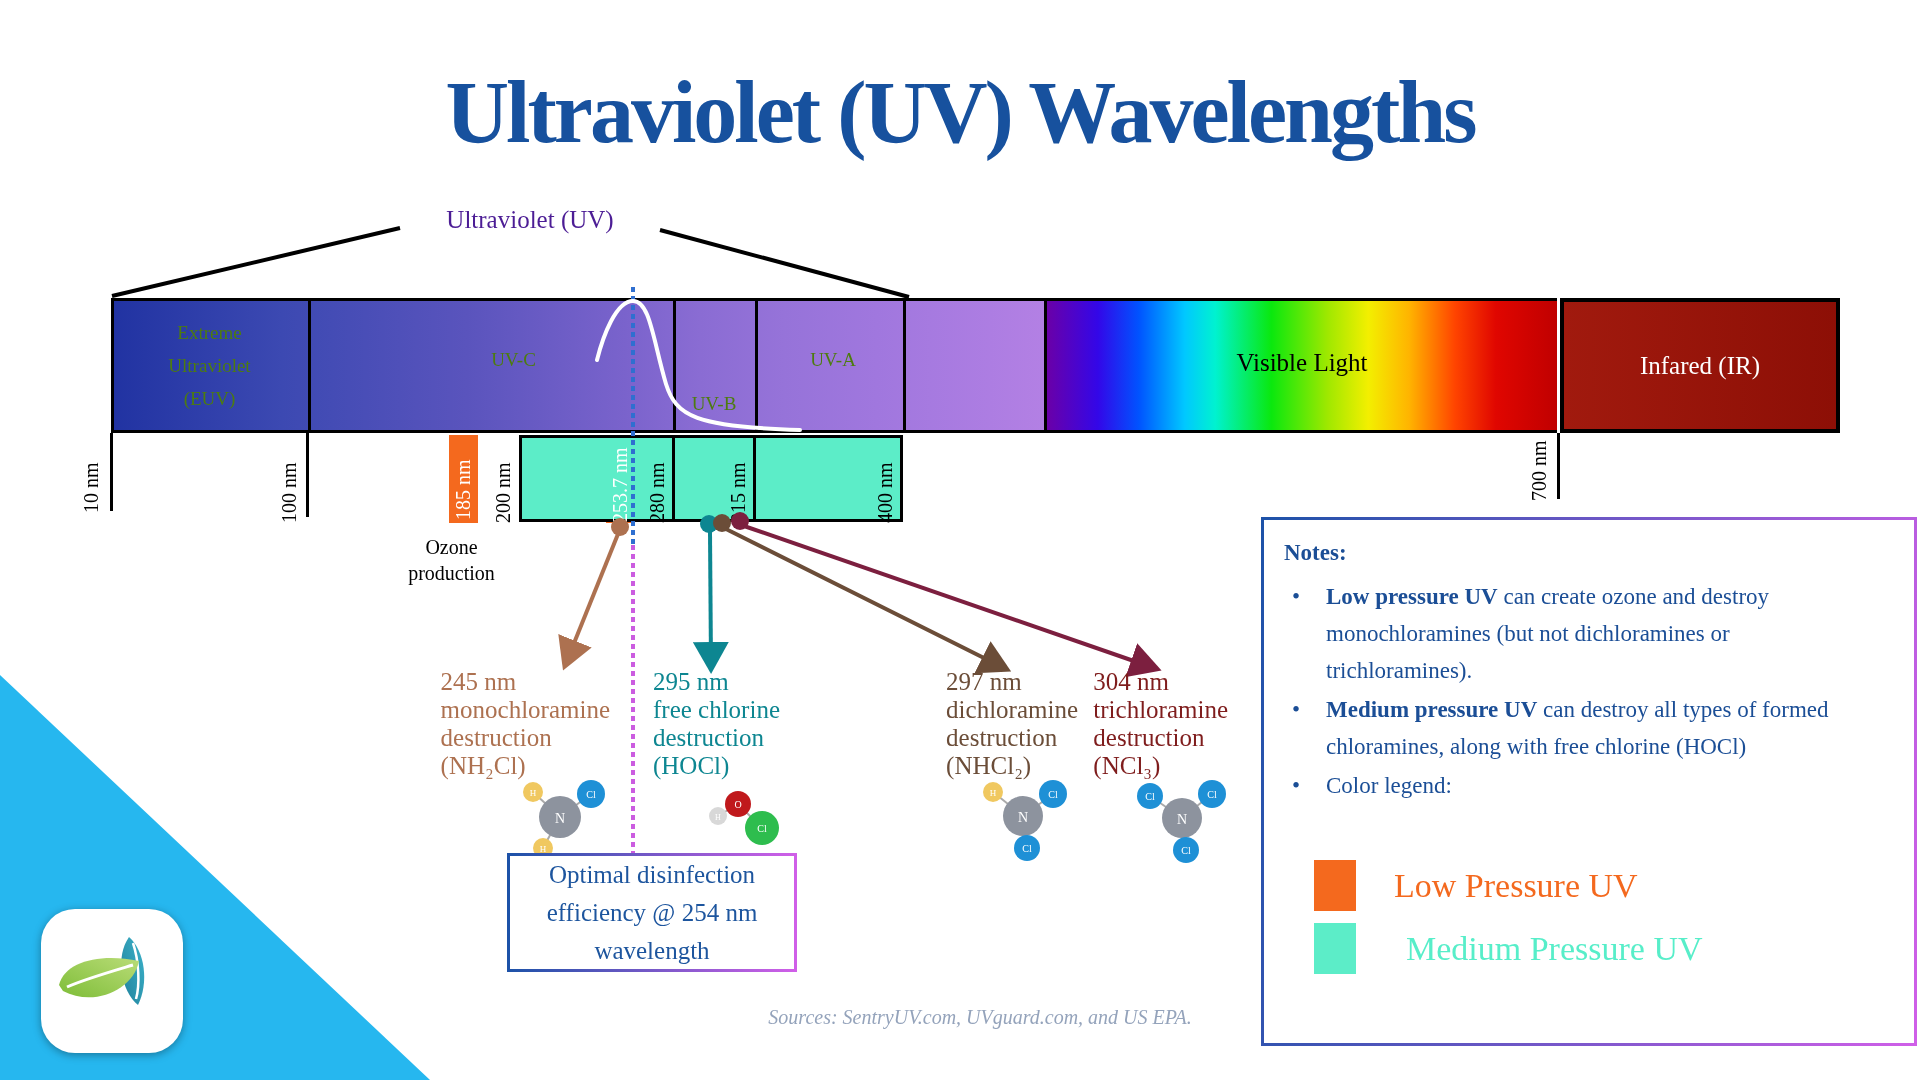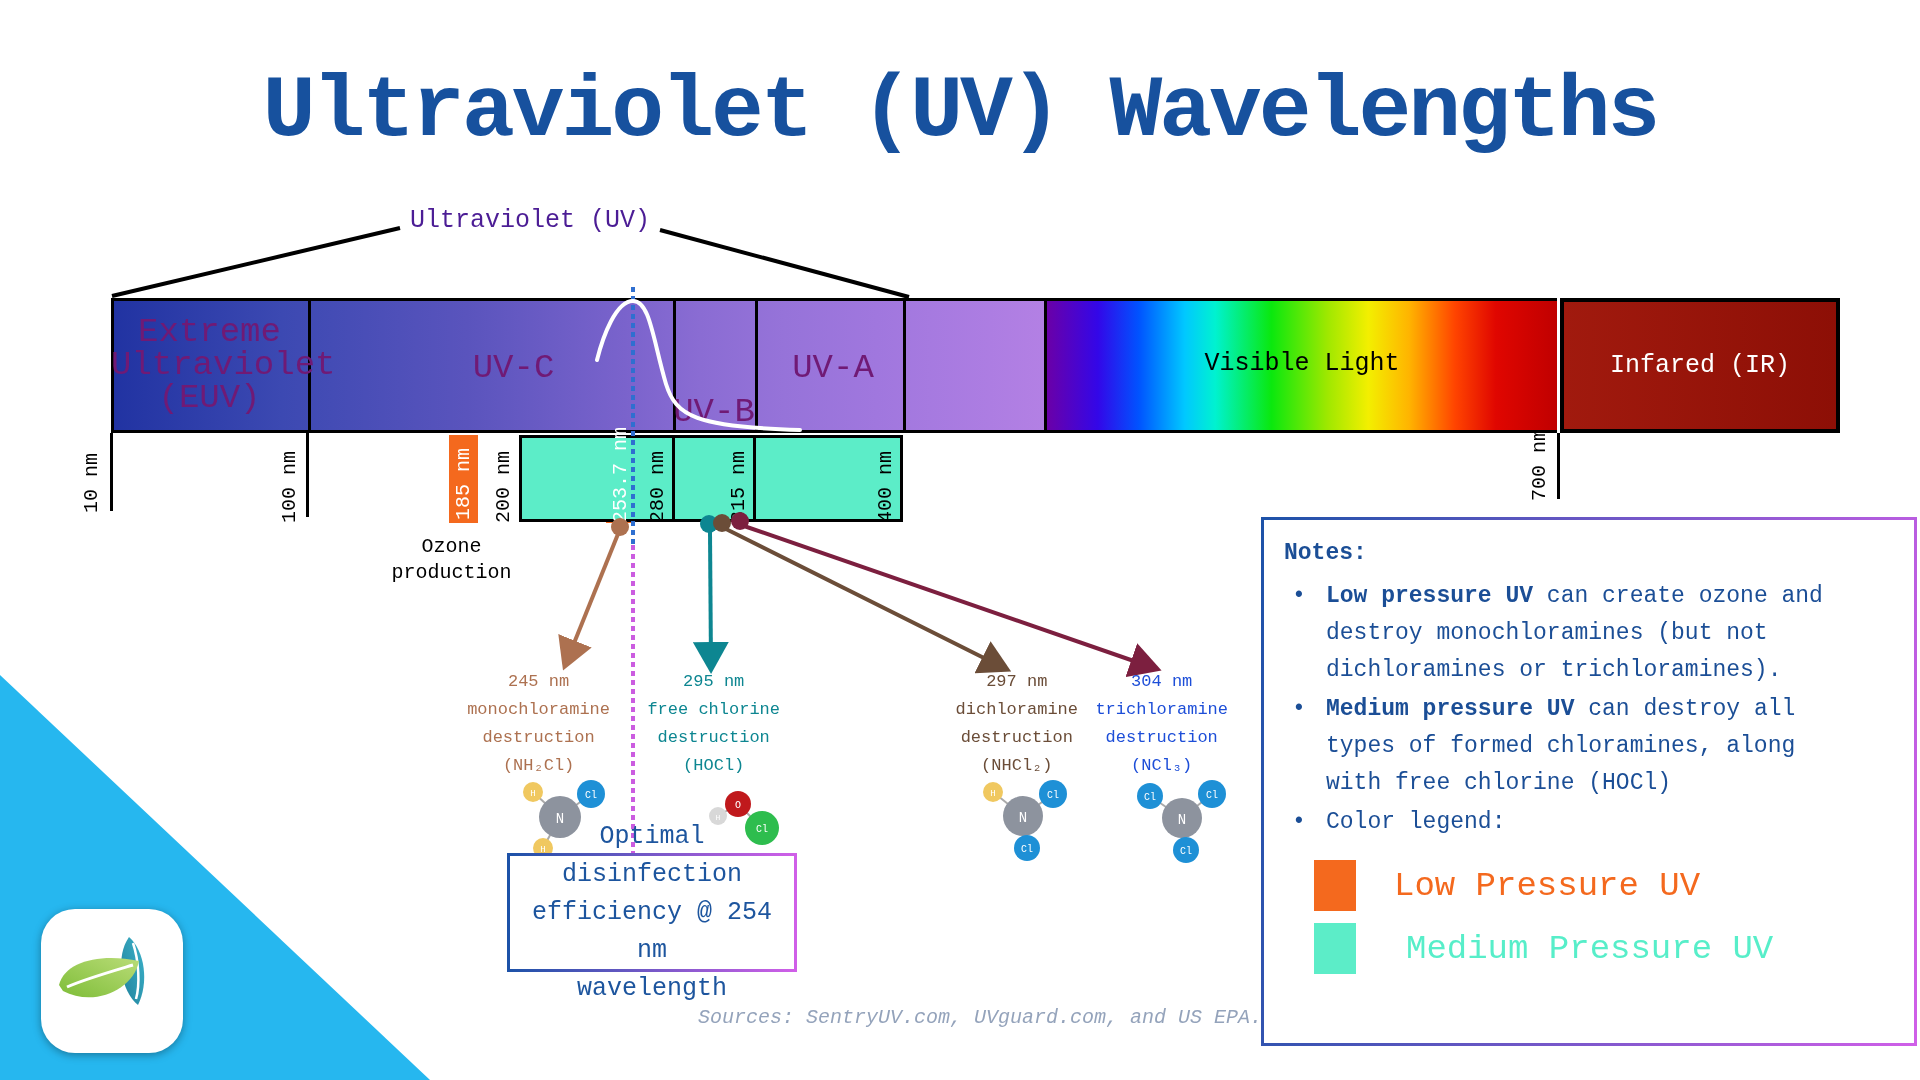--- a/index.html
+++ b/index.html
@@ -1,36 +1,36 @@
 <!DOCTYPE html>
 <html><head>
 <meta charset="utf-8">
 <style>
   html,body{margin:0;padding:0;background:#fff;}
   #canvas{position:relative;width:1920px;height:1080px;background:#ffffff;overflow:hidden;
-          font-family:Liberation Mono, monospace;}
+          font-family:Liberation Serif, serif;}
   .abs{position:absolute;}
 
   
   #title{left:0;top:62px;width:1920px;text-align:center;font-size:88px;font-weight:bold;
          color:#17519e;letter-spacing:-3px;}
   #bracket-label{left:380px;top:206px;width:300px;text-align:center;font-size:25px;color:#4c1d95;}
 
   
   #bar{left:111px;top:298px;width:1729px;height:135px;}
   #uv-part{position:absolute;left:0;top:0;width:936px;height:135px;
            background:linear-gradient(90deg,#2133a2 0%,#3c49b2 18%,#5a54bd 38%,#7a63cc 55%,#8a6cd3 63%,#9673d9 72%,#a077de 82%,#b380e4 100%);
            border:3px solid #000;box-sizing:border-box;}
   #rainbow{position:absolute;left:936px;top:0;width:510px;height:135px;box-sizing:border-box;
            border-top:3px solid #000;border-bottom:3px solid #000;
            background:linear-gradient(90deg,#6a00a8 0%,#3307e8 10%,#0053ff 18%,#00c8ff 27%,#00f2d0 33%,#0ae80e 44%,#9fe800 55%,#f3ef00 63%,#ffb400 71%,#ff4400 80%,#e00600 88%,#c00000 100%);}
   #ir-seg{position:absolute;left:1449px;top:0;width:280px;height:135px;background:linear-gradient(90deg,#a11a0e,#8d0f06);
           border:4px solid #000;box-sizing:border-box;display:flex;align-items:center;justify-content:center;}
   .seg-divider{position:absolute;top:0;width:3px;height:135px;background:#000;}
-  .seg-label{color:#701a75;font-size:34px;text-align:center;}
+  .seg-label{color:#4d7c0f;font-size:19px;text-align:center;}
   #euv-label{position:absolute;left:0;top:18px;width:197px;line-height:33px;}
   #uvc-label{position:absolute;left:197px;top:51px;width:411px;text-align:center;}
   #uvb-label{position:absolute;left:562px;top:51px;width:82px;margin-top:44px;}
   #uva-label{position:absolute;left:644px;top:51px;width:156px;}
   #visible-label{position:absolute;left:936px;top:51px;width:510px;text-align:center;color:#000;font-size:25px;}
   #ir-label{color:#fff;font-size:25px;}
 
   
   .tick{position:absolute;width:3px;background:#000;}
   .vlabel{position:absolute;color:#000;font-size:20px;writing-mode:vertical-rl;transform:rotate(180deg);
@@ -46,25 +46,25 @@
   #ozone-label{left:384px;top:534px;width:135px;text-align:center;font-size:20px;color:#000;line-height:26px;}
 
   
   .dotted{position:absolute;width:4px;}
   #dotted-blue{left:631px;top:287px;height:258px;
     background:repeating-linear-gradient(180deg,#2f6fd0 0 5px,rgba(0,0,0,0) 5px 9px);}
   #dotted-magenta{left:631px;top:545px;height:308px;
     background:repeating-linear-gradient(180deg,#cb5ce0 0 5px,rgba(0,0,0,0) 5px 9px);}
 
   
-  .dlabel{position:absolute;font-size:17px;line-height:28px;text-align:center;white-space:nowrap;}
+  .dlabel{position:absolute;font-size:25px;line-height:28px;text-align:left;white-space:nowrap;}
   #dlabel-0{right:1310px;top:668px;color:#ad7150;}   
   #dlabel-1{right:1140px;top:668px;color:#0d8691;}
   #dlabel-2{right:842px;top:668px;color:#6b4d38;}
-  #dlabel-3{right:692px;top:668px;color:#1d4ed8;}
+  #dlabel-3{right:692px;top:668px;color:#7f1d1d;}
 
   .molecule{position:absolute;width:110px;height:95px;}
 
   
   #optimal-box{left:492px;top:853px;width:290px;height:119px;background:#fff;
                border:3px solid;border-image:linear-gradient(90deg,#1d52a8,#d05fe8) 1;
                box-sizing:border-box;display:flex;align-items:center;justify-content:center;margin-left:15px;}
   #optimal-text{color:#1d559e;font-size:25px;line-height:38px;text-align:center;}
 
   #sources{left:660px;top:1006px;width:640px;text-align:center;font-size:20px;font-style:italic;color:#94a3bb;}

